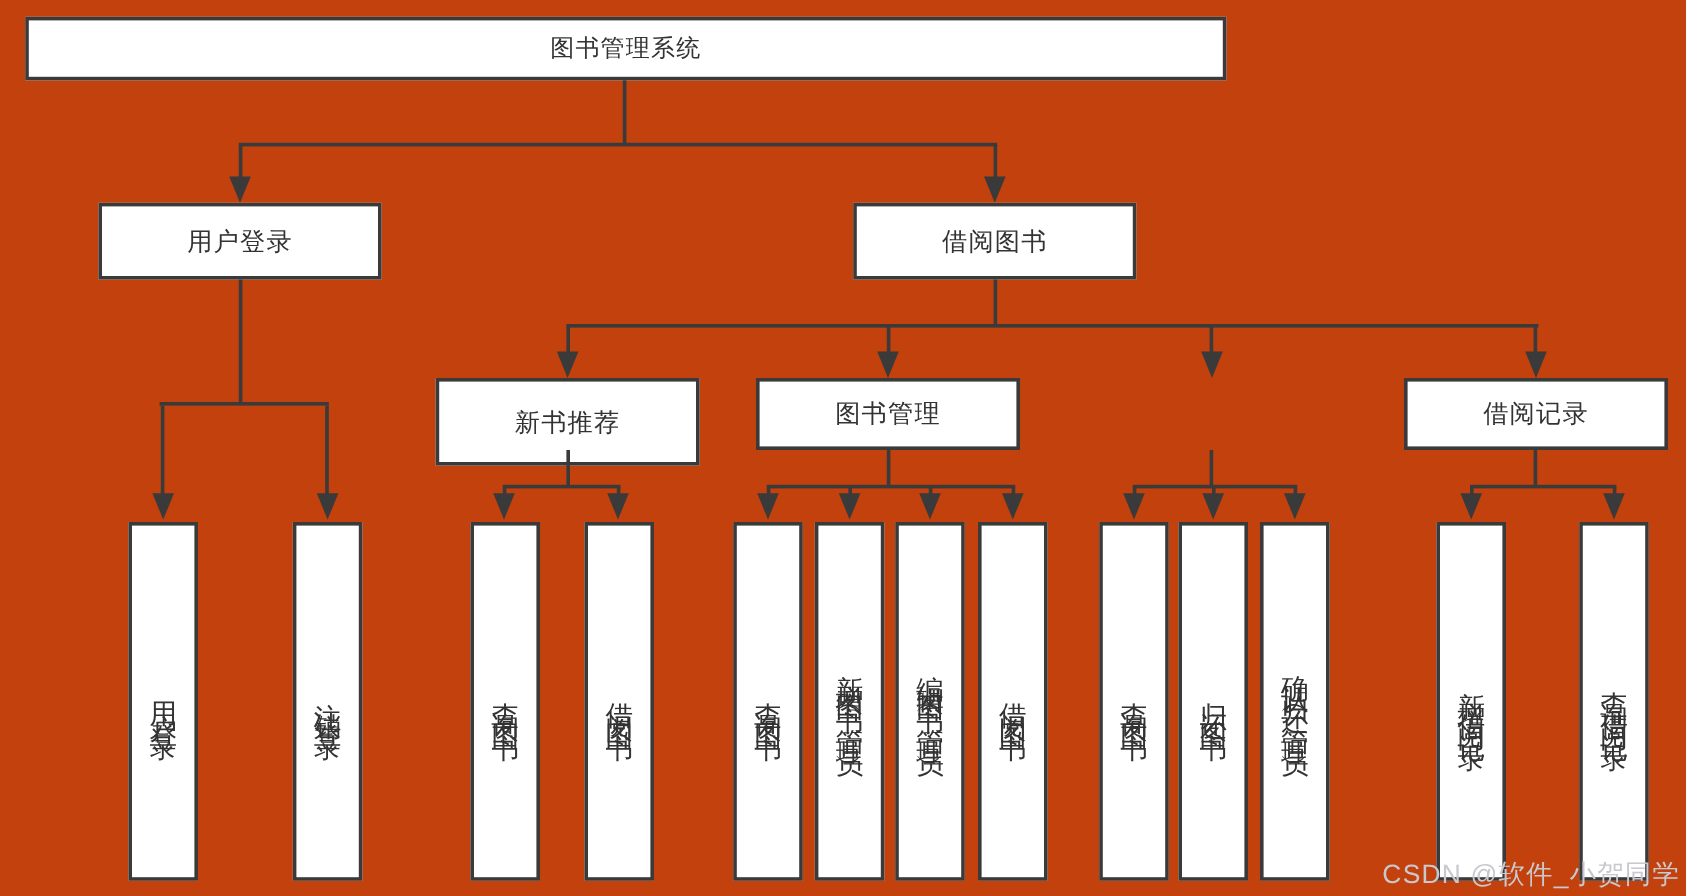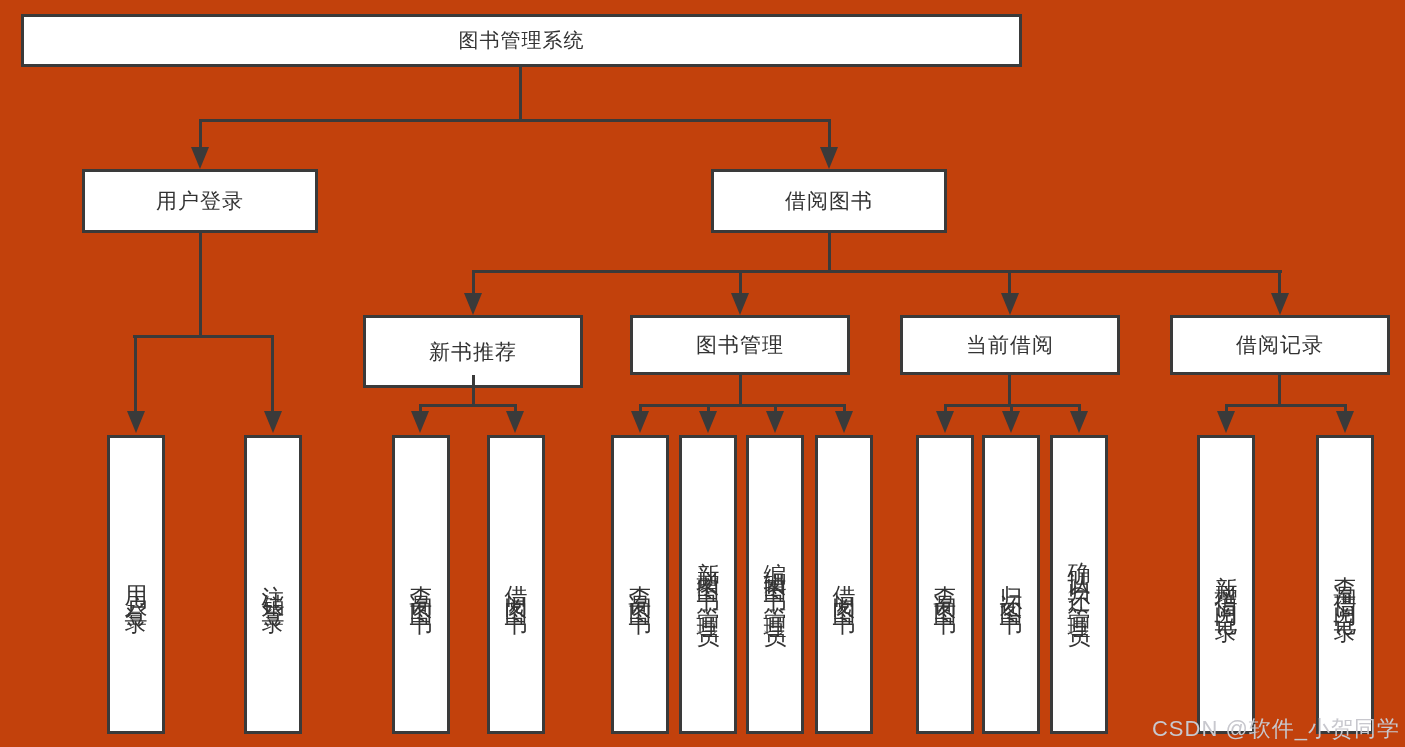--- a/index.html
+++ b/index.html
@@ -107,21 +107,20 @@
   <div class="vline" style="left:739px; top:272px; height:23px;"></div>
   <div class="vline" style="left:1008px; top:272px; height:23px;"></div>
   <div class="vline" style="left:1278px; top:272px; height:23px;"></div>
   <div class="arrow" style="left:464px; top:293px;"></div>
   <div class="arrow" style="left:731px; top:293px;"></div>
   <div class="arrow" style="left:1001px; top:293px;"></div>
   <div class="arrow" style="left:1271px; top:293px;"></div>
 
   <div class="hbox" style="left:363px; top:315px; width:220px; height:73px;">新书推荐</div>
   <div class="hbox" style="left:630px; top:315px; width:220px; height:60px;">图书管理</div>
-  <div class="hbox" style="left:900px; top:315px; width:220px; height:60px;">当前借阅</div>
   <div class="hbox" style="left:1170px; top:315px; width:220px; height:60px;">借阅记录</div>
 
   <div class="vline" style="left:472px; top:375px; height:31px;"></div>
   <div class="hline" style="left:419px; top:404px; width:98px;"></div>
   <div class="vline" style="left:419px; top:406px; height:8px;"></div>
   <div class="vline" style="left:514px; top:406px; height:8px;"></div>
   <div class="arrow" style="left:411px; top:411px;"></div>
   <div class="arrow" style="left:506px; top:411px;"></div>
 
   <div class="vline" style="left:739px; top:375px; height:31px;"></div>

